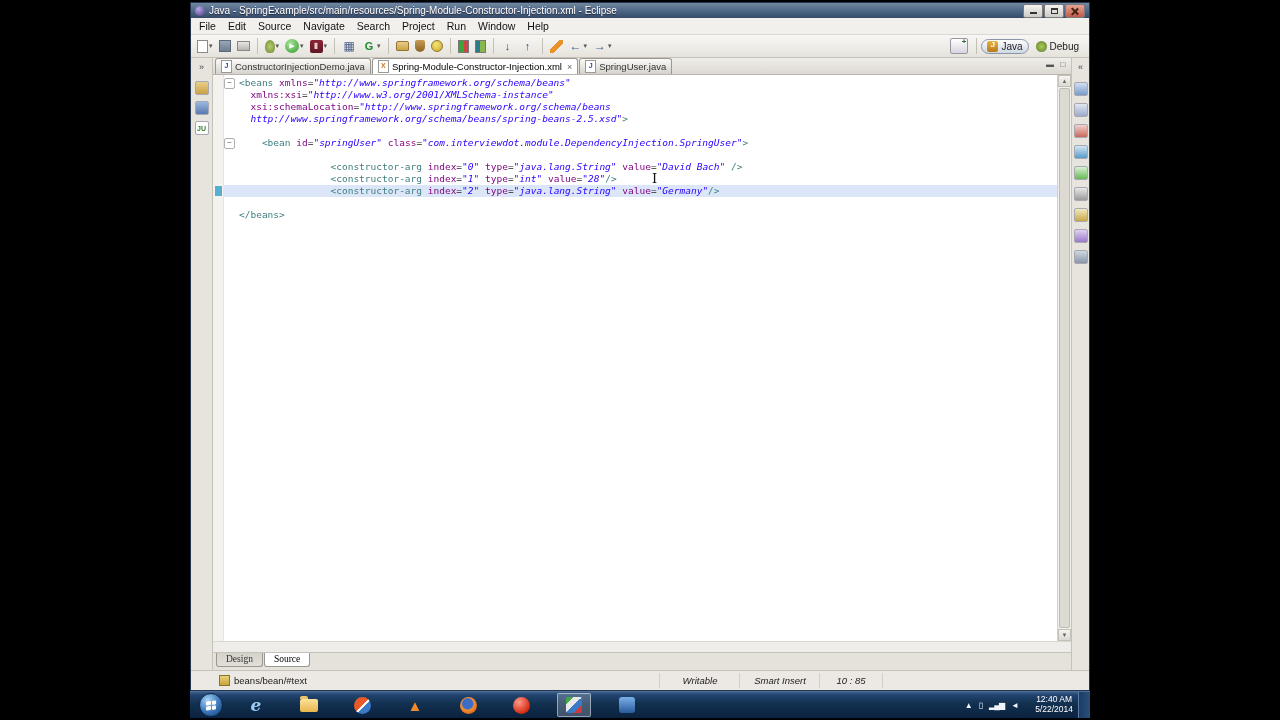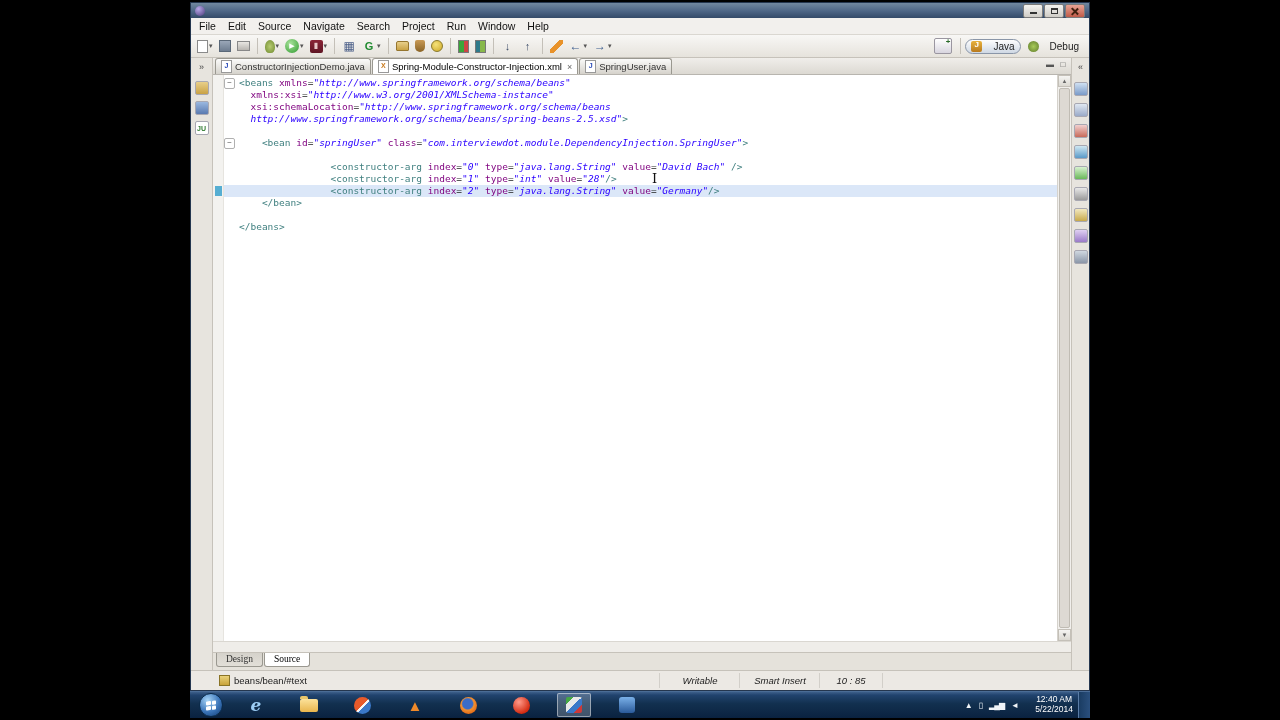--- a/index.html
+++ b/index.html
@@ -49,21 +49,21 @@
   .ico-down,.ico-up{color:#3a4a66;font-size:11px;font-weight:bold;}
   .ico-edit{background:linear-gradient(135deg,transparent 35%,#e8922a 35% 65%,transparent 65%);width:13px;height:13px;}
   .ico-back,.ico-forward{color:#3a5a8c;font-size:12px;font-weight:bold;}
 
   
   .persp{position:absolute;right:5px;top:2px;display:flex;align-items:center;height:18px;font-size:10px;}
   .persp-open{width:16px;height:14px;border:1px solid #9a96a0;background:linear-gradient(#fff,#d8d5df);border-radius:2px;margin-right:4px;position:relative;}
   .persp-open::after{content:'+';position:absolute;right:1px;top:-2px;font-size:8px;color:#2a6a2a;font-weight:bold;}
   .persp-sep{width:1px;height:16px;background:#c4c0b8;margin:0 4px;}
   #persp-items{display:flex;gap:2px;}
-  .persp-btn{display:flex;align-items:center;gap:11px;padding:1px 5px;border-radius:8px;color:#222;}
+  .persp-btn{display:flex;align-items:center;gap:3px;padding:1px 5px;border-radius:8px;color:#222;}
   .persp-btn.active{background:linear-gradient(#fdfdfd,#cfd8e4);border:1px solid #8a96a8;}
   .persp-ico{width:11px;height:11px;display:inline-block;}
   .pi-java{background:linear-gradient(#e8b23d,#b87a1e);border-radius:2px;position:relative;}
   .pi-java::after{content:'J';position:absolute;left:3px;top:-1px;color:#fff;font-size:8px;font-weight:bold;}
   .pi-debug{background:radial-gradient(#a8cc5a,#5f7a2a);border-radius:50%;}
 
   
   .workbench{flex:1;display:flex;min-height:0;background:#dedbd4;}
   .left-strip{width:21px;border-right:1px solid #c6c2ba;display:flex;flex-direction:column;align-items:center;padding-top:3px;gap:6px;flex:none;background:#e7e4de;}
   .right-strip{width:17px;border-left:1px solid #c6c2ba;display:flex;flex-direction:column;align-items:center;padding-top:3px;gap:7px;flex:none;background:#e7e4de;}
@@ -158,20 +158,21 @@
   .show-desktop{position:absolute;right:0;top:0;bottom:0;width:11px;background:linear-gradient(90deg,#1a3c62,#2a4f7d);border-left:1px solid #5a7ca6;}
 </style>
 </head>
 <body data-name="page">
 
 <div class="screen" data-name="screen">
   <div class="window" data-name="eclipse-window">
 
     <div class="titlebar" data-name="title-bar">
       <span class="app-ico" data-name="eclipse-logo-icon"></span>
+      <span class="title-text" data-name="window-title">Java - SpringExample/src/main/resources/Spring-Module-Constructor-Injection.xml - Eclipse</span>
       <span class="winbtns" id="winbtns" data-name="window-controls">
           <span class="winbtn" data-name="window-minimize-button">
             <span class="wb wb-minimize" data-name="minimize-icon"></span>
           </span>
           <span class="winbtn" data-name="window-maximize-button">
             <span class="wb wb-maximize" data-name="maximize-icon"></span>
           </span>
           <span class="winbtn" data-name="window-close-button">
             <span class="wb wb-close" data-name="close-icon"></span>
           </span>
@@ -348,21 +349,20 @@
               <div class="code-line" data-name="code-line"><span class="tok-t" data-name="code-token">&lt;beans</span><span class="tok-a" data-name="code-token"> xmlns</span><span class="tok-e" data-name="code-token">=</span><span class="tok-v" data-name="code-token">"http://www.springframework.org/schema/beans"</span></div>
               <div class="code-line" data-name="code-line"><span class="tok-p" data-name="code-token">  </span><span class="tok-a" data-name="code-token">xmlns:xsi</span><span class="tok-e" data-name="code-token">=</span><span class="tok-v" data-name="code-token">"http://www.w3.org/2001/XMLSchema-instance"</span></div>
               <div class="code-line" data-name="code-line"><span class="tok-p" data-name="code-token">  </span><span class="tok-a" data-name="code-token">xsi:schemaLocation</span><span class="tok-e" data-name="code-token">=</span><span class="tok-v" data-name="code-token">"http://www.springframework.org/schema/beans</span></div>
               <div class="code-line" data-name="code-line"><span class="tok-p" data-name="code-token">  </span><span class="tok-v" data-name="code-token">http://www.springframework.org/schema/beans/spring-beans-2.5.xsd"</span><span class="tok-t" data-name="code-token">&gt;</span></div>
               <div class="code-line" data-name="code-line">&nbsp;</div>
               <div class="code-line" data-name="code-line"><span class="tok-p" data-name="code-token">    </span><span class="tok-t" data-name="code-token">&lt;bean</span><span class="tok-a" data-name="code-token"> id</span><span class="tok-e" data-name="code-token">=</span><span class="tok-v" data-name="code-token">"springUser"</span><span class="tok-a" data-name="code-token"> class</span><span class="tok-e" data-name="code-token">=</span><span class="tok-v" data-name="code-token">"com.interviewdot.module.DependencyInjection.SpringUser"</span><span class="tok-t" data-name="code-token">&gt;</span></div>
               <div class="code-line" data-name="code-line">&nbsp;</div>
               <div class="code-line" data-name="code-line"><span class="tok-p" data-name="code-token">                </span><span class="tok-t" data-name="code-token">&lt;constructor-arg</span><span class="tok-a" data-name="code-token"> index</span><span class="tok-e" data-name="code-token">=</span><span class="tok-v" data-name="code-token">"0"</span><span class="tok-a" data-name="code-token"> type</span><span class="tok-e" data-name="code-token">=</span><span class="tok-v" data-name="code-token">"java.lang.String"</span><span class="tok-a" data-name="code-token"> value</span><span class="tok-e" data-name="code-token">=</span><span class="tok-v" data-name="code-token">"David Bach"</span><span class="tok-t" data-name="code-token"> /&gt;</span></div>
               <div class="code-line" data-name="code-line"><span class="tok-p" data-name="code-token">                </span><span class="tok-t" data-name="code-token">&lt;constructor-arg</span><span class="tok-a" data-name="code-token"> index</span><span class="tok-e" data-name="code-token">=</span><span class="tok-v" data-name="code-token">"1"</span><span class="tok-a" data-name="code-token"> type</span><span class="tok-e" data-name="code-token">=</span><span class="tok-v" data-name="code-token">"int"</span><span class="tok-a" data-name="code-token"> value</span><span class="tok-e" data-name="code-token">=</span><span class="tok-v" data-name="code-token">"28"</span><span class="tok-t" data-name="code-token">/&gt;</span></div>
               <div class="code-line current" data-name="code-line"><span class="tok-p" data-name="code-token">                </span><span class="tok-t" data-name="code-token">&lt;constructor-arg</span><span class="tok-a" data-name="code-token"> index</span><span class="tok-e" data-name="code-token">=</span><span class="tok-v" data-name="code-token">"2"</span><span class="tok-a" data-name="code-token"> type</span><span class="tok-e" data-name="code-token">=</span><span class="tok-v" data-name="code-token">"java.lang.String"</span><span class="tok-a" data-name="code-token"> value</span><span class="tok-e" data-name="code-token">=</span><span class="tok-v" data-name="code-token">"Germany"</span><span class="tok-t" data-name="code-token">/&gt;</span></div>
-              <div class="code-line" data-name="code-line"><span class="tok-p" data-name="code-token">    </span><span class="tok-t" data-name="code-token">&lt;/bean&gt;</span></div>
               <div class="code-line" data-name="code-line">&nbsp;</div>
               <div class="code-line" data-name="code-line"><span class="tok-t" data-name="code-token">&lt;/beans&gt;</span></div>
             </div>
           <div class="vscroll" data-name="vertical-scrollbar">
             <span class="vs-btn" data-name="scroll-up-icon">▲</span>
             <span class="vs-thumb" data-name="scrollbar-thumb"></span>
             <span class="vs-btn" data-name="scroll-down-icon">▼</span>
           </div>
         </div>
 

